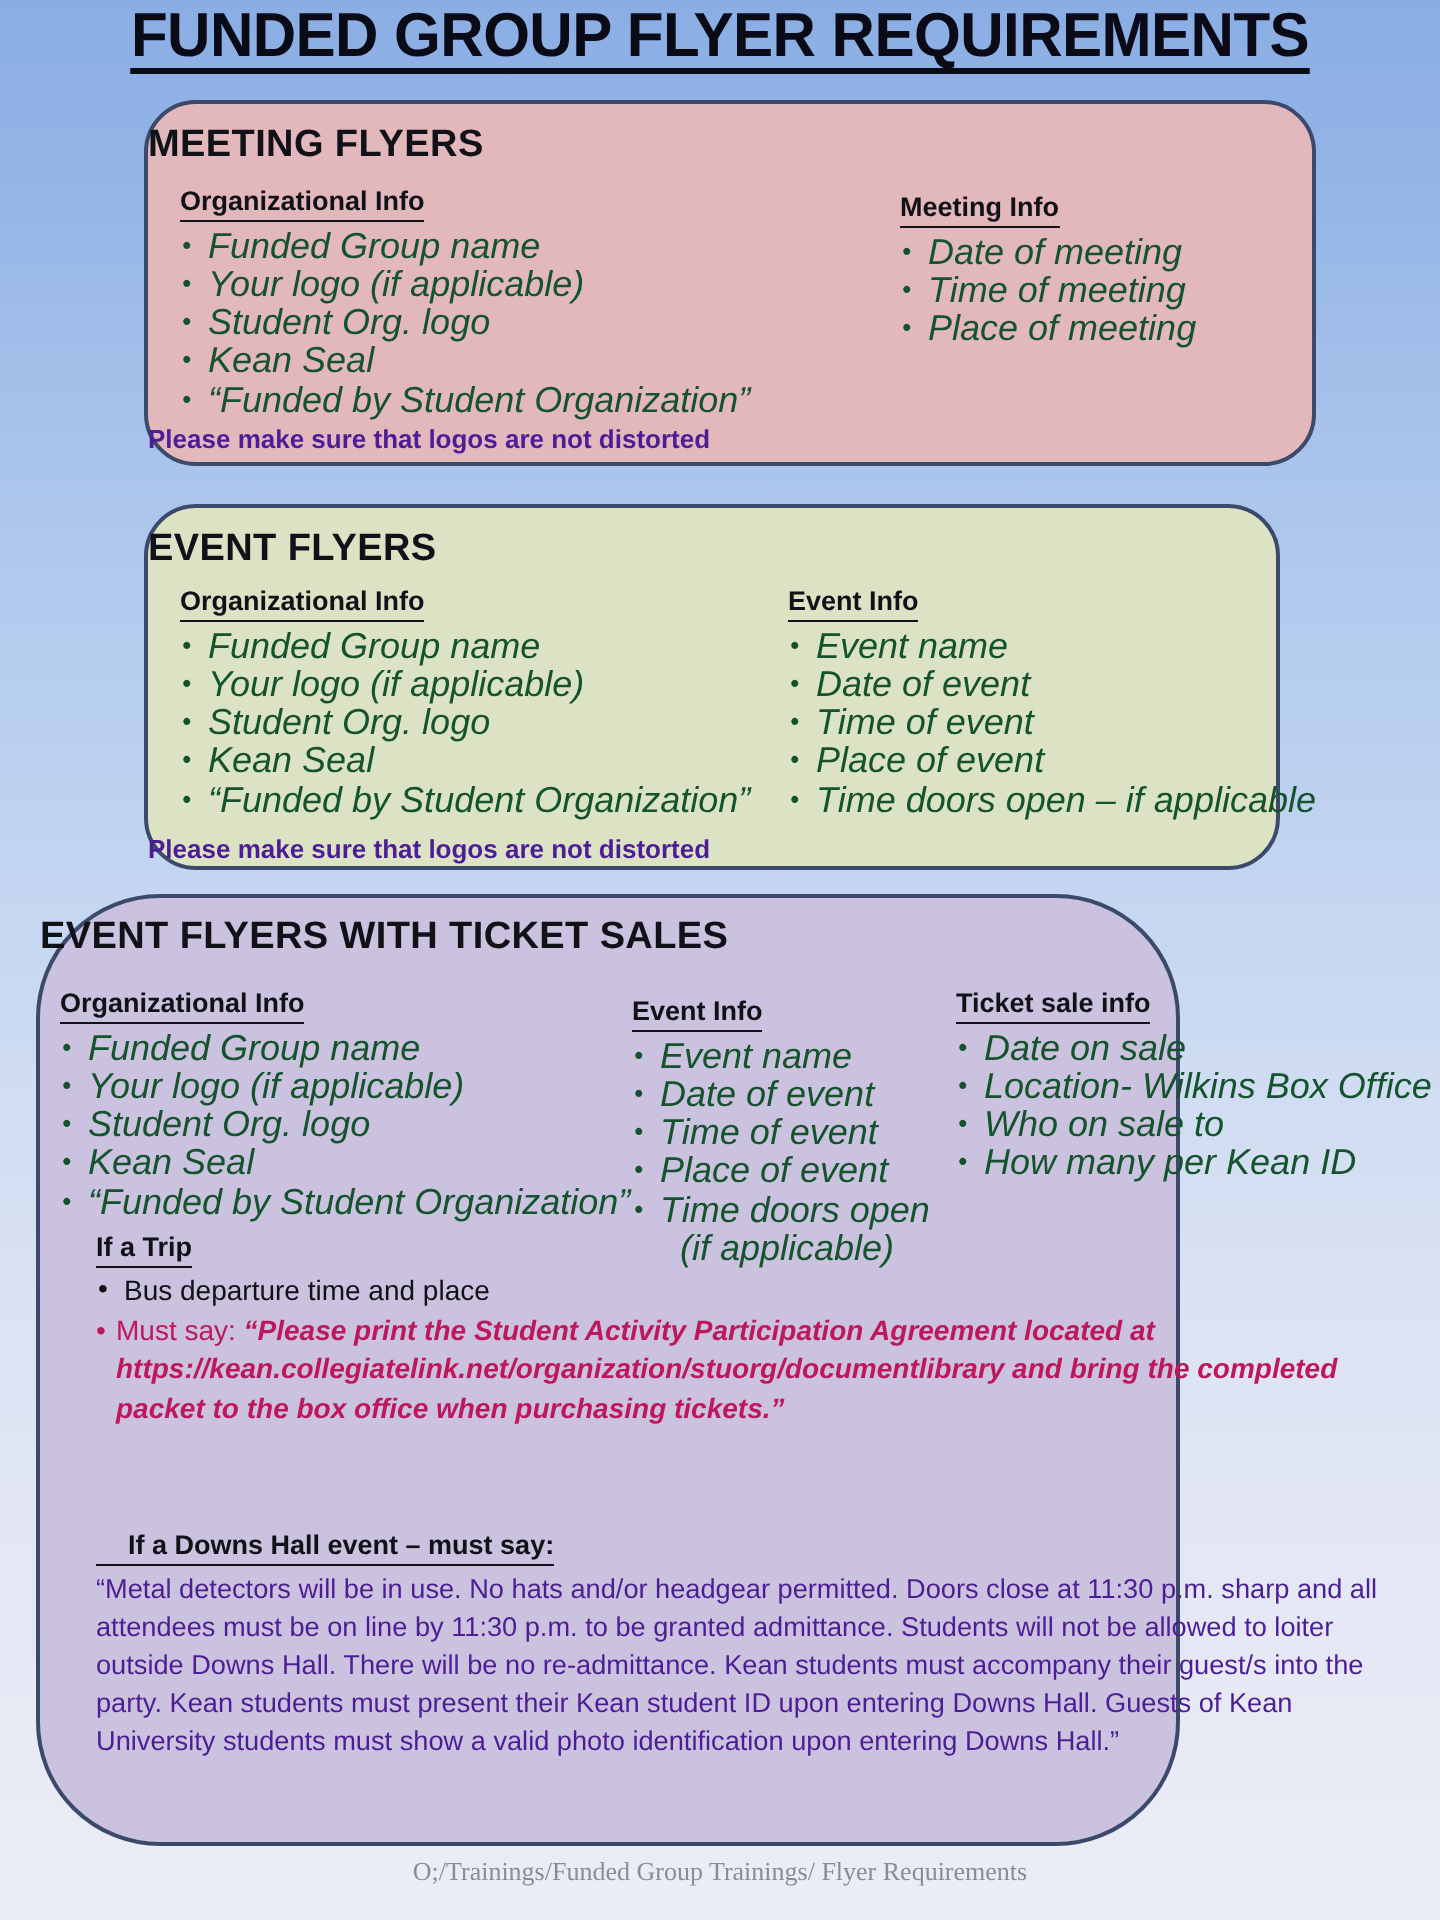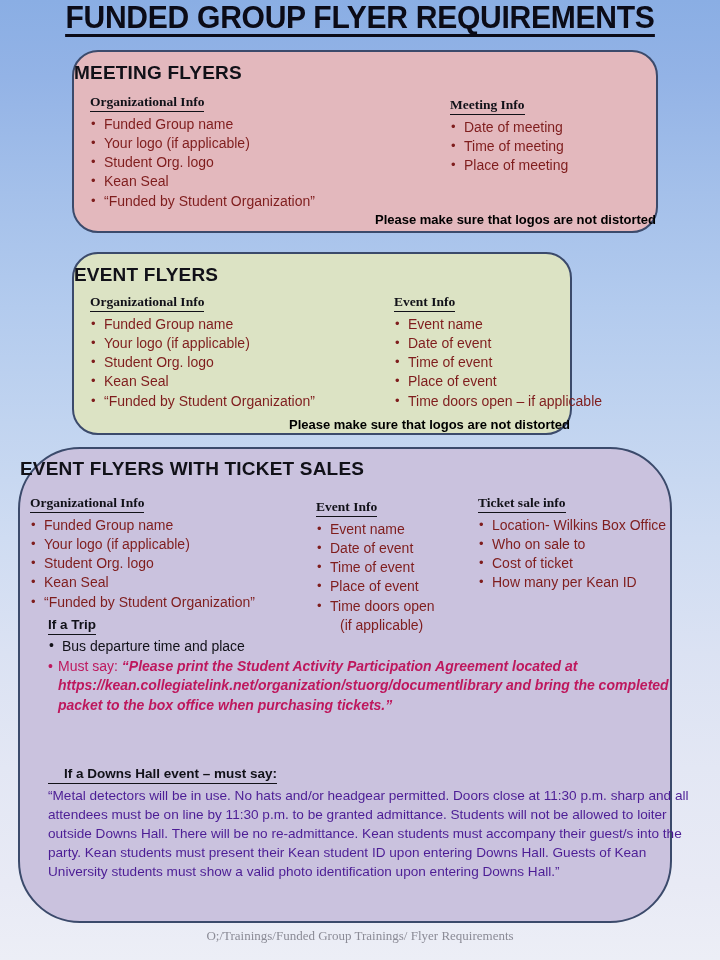--- a/index.html
+++ b/index.html
@@ -61,29 +61,29 @@
     left: 72px;
     top: 50px;
     width: 586px;
     height: 183px;
     background: #e3b8bd;
     border-radius: 26px;
   }
   .box-green {
     left: 72px;
     top: 252px;
-    width: 500px;
+    width: 568px;
     height: 183px;
     background: #dce3c4;
     border-radius: 26px;
   }
   .box-purple {
     left: 18px;
     top: 447px;
-    width: 654px;
+    width: 572px;
     height: 476px;
     background: #cac2de;
     border-radius: 62px;
   }
 
   .box-heading {
     position: absolute;
     left: 0;
     width: 100%;
     font-size: 19px;
@@ -92,53 +92,53 @@
     letter-spacing: 0.2px;
   }
   .box-pink .box-heading,
   .box-green .box-heading { top: 10px; }
   .box-purple .box-heading { top: 9px; }
 
   .note {
     position: absolute;
     left: 0;
     width: 100%;
-    text-align: right;
+    text-align: left;
     font-size: 13px;
     font-weight: bold;
-    color: #000000;
+    color: #4c1d95;
   }
 
   
   .col {
     position: absolute;
   }
   .col h4 {
     margin: 0 0 1px 0;
     font-size: 13.5px;
     font-weight: bold;
     color: #111118;
     display: inline-block;
     border-bottom: 1.5px solid #111118;
     padding-bottom: 0px;
     line-height: 1.25;
-    font-family: Liberation Serif, serif;
   }
   .col ul {
     list-style: none;
     margin: 2px 0 0 0;
     padding: 0;
   }
   .col ul li {
-    font-size: 14px;
-    color: #7f1d1d;
+    font-size: 18px;
+    color: #14532d;
     line-height: 19.2px;
     padding-left: 14px;
     position: relative;
     white-space: nowrap;
+    font-style: italic;
   }
   .col ul li::before {
     content: "\2022";
     position: absolute;
     left: 1px;
     top: -1px;
     font-size: 13px;
   }
   .col ul li.nobullet::before { content: ""; }
   .col ul li.nobullet { padding-left: 24px; }
@@ -312,23 +312,23 @@
         <li>Time of event</li>
         <li>Place of event</li>
         <li>Time doors open</li>
         <li class="nobullet">(if applicable)</li>
       </ul>
     </div>
 
     <div class="col" style="left:458px; top:44px;">
       <h4>Ticket sale info</h4>
       <ul>
+        <li>Date on sale</li>
         <li>Location- Wilkins Box Office</li>
         <li>Who on sale to</li>
-        <li>Cost of ticket</li>
         <li>How many per Kean ID</li>
       </ul>
     </div>
 
     <div class="trip-block">
       <div><span class="trip-head">If  a Trip</span></div>
       <div class="trip-bullet"> Bus departure time and place</div>
       <div class="must-say"><span>Must say:</span> <em>“Please print  the Student Activity Participation Agreement located at https://kean.collegiatelink.net/organization/stuorg/documentlibrary and bring the completed packet to the box office when purchasing tickets.”</em></div>
     </div>
 

